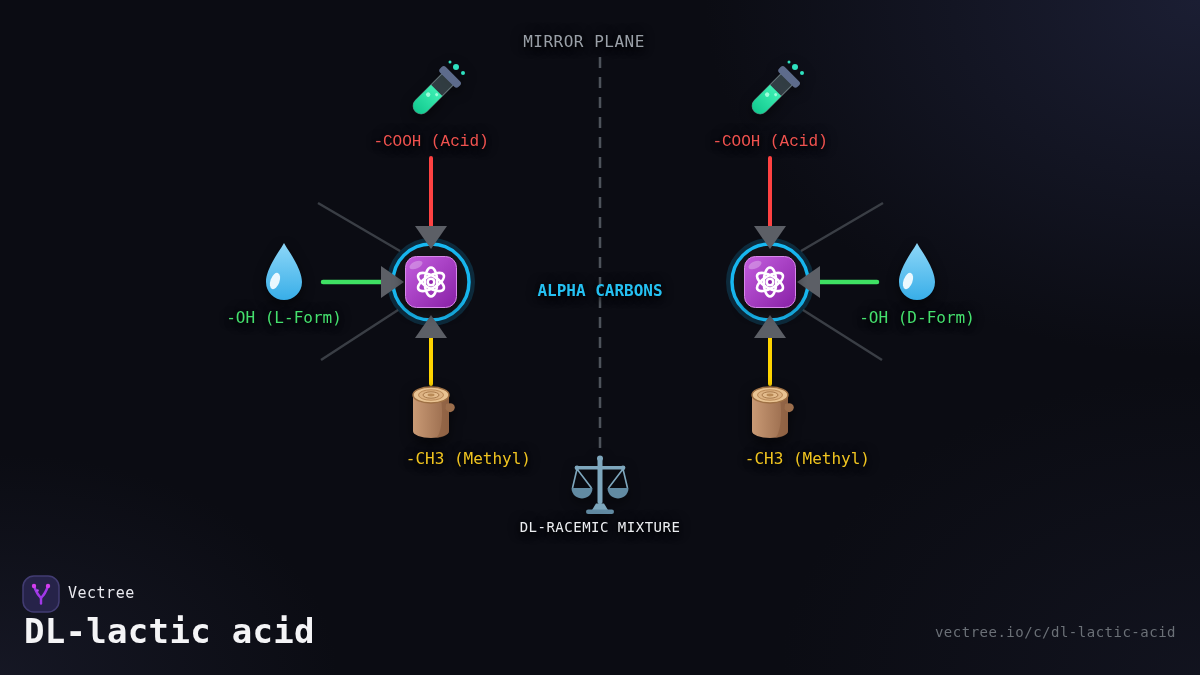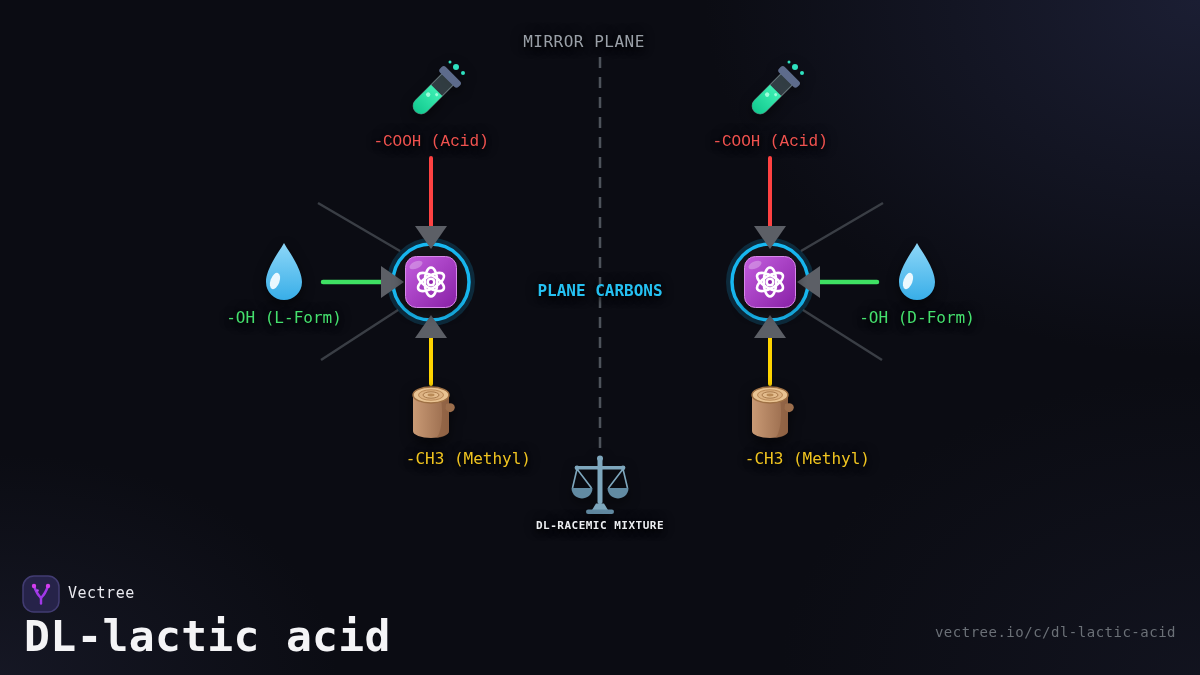--- a/index.html
+++ b/index.html
@@ -17,28 +17,28 @@
   .lbl{
     position:absolute;z-index:3;text-align:center;font-size:16px;line-height:1.2;
     text-shadow:0 3px 5px rgba(0,0,0,0.9), 0 0 12px rgba(0,0,0,0.7);
     white-space:nowrap;
   }
   .lbl-mirror{color:#9aa0a8;text-align:center;}
   .lbl-acid{color:#f0524f;font-family:Liberation Mono, monospace;}
   .lbl-oh{color:#45e06e;}
   .lbl-ch3{color:#f0c420;text-align:right;}
   .lbl-alpha{color:#25c1f2;font-weight:bold;}
-  .lbl-racemic{color:#eceef2;font-weight:bold;font-size:11px;letter-spacing:0.5px;}
+  .lbl-racemic{color:#eceef2;font-weight:normal;font-size:14px;letter-spacing:0.5px;}
   .footer-brand{
     position:absolute;left:68px;top:584px;z-index:3;color:#eaeaf0;
     font-size:15px;font-weight:normal;letter-spacing:0.5px;
   }
   .footer-title{
     position:absolute;left:24px;top:611px;z-index:3;color:#f4f4f6;
-    font-size:43px;font-weight:bold;letter-spacing:0.3px;white-space:nowrap;
+    font-size:34px;font-weight:bold;letter-spacing:0.3px;white-space:nowrap;
   }
   .footer-url{
     position:absolute;right:24px;top:624px;z-index:3;color:#6b7077;
     font-size:14px;letter-spacing:0.5px;margin-left:8px;
   }
 </style>
 </head>
 <body>
 
 <div class="stage">
@@ -234,21 +234,21 @@
 
   <div class="lbl lbl-acid" style="left:331px;top:133px;width:200px;">-COOH (Acid)</div>
   <div class="lbl lbl-acid" style="left:670px;top:133px;width:200px;">-COOH (Acid)</div>
 
   <div class="lbl lbl-oh" style="left:817px;top:308px;width:200px;">-OH (D-Form)</div>
   <div class="lbl lbl-oh" style="left:184px;top:308px;width:200px;">-OH (L-Form)</div>
 
   <div class="lbl lbl-ch3" style="left:331px;top:449px;width:200px;">-CH3 (Methyl)</div>
   <div class="lbl lbl-ch3" style="left:670px;top:449px;width:200px;">-CH3 (Methyl)</div>
 
-  <div class="lbl lbl-alpha" style="left:480px;top:281px;width:240px;">PLANE CARBONS</div>
+  <div class="lbl lbl-alpha" style="left:480px;top:281px;width:240px;">ALPHA CARBONS</div>
 
   <div class="lbl lbl-racemic" style="left:450px;top:519px;width:300px;">DL-RACEMIC MIXTURE</div>
 
   <div class="footer-brand">Vectree</div>
   <div class="footer-title">DL-lactic acid</div>
   <div class="footer-url">vectree.io/c/dl-lactic-acid</div>
 
 </div>
 
 </body></html>

